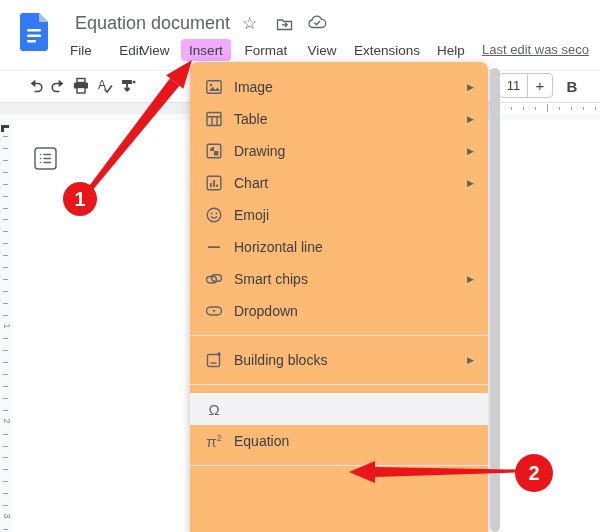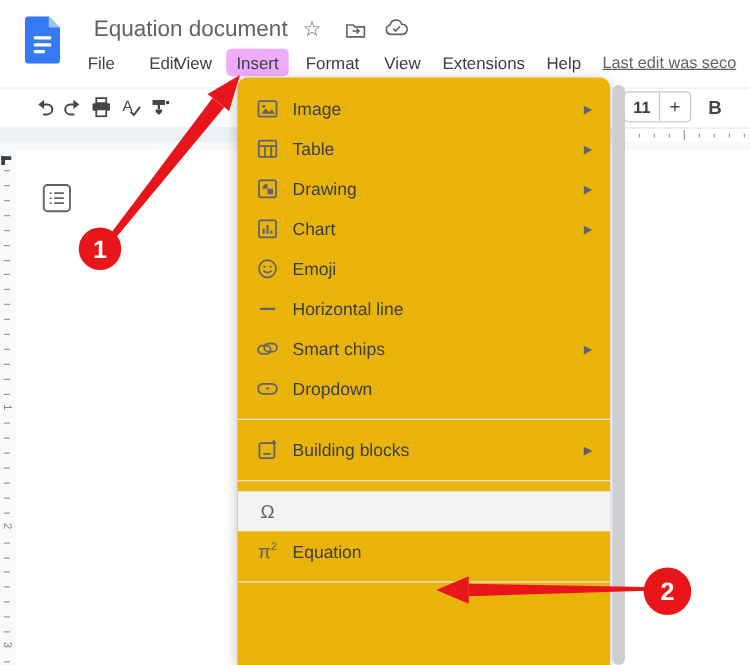--- a/index.html
+++ b/index.html
@@ -17,39 +17,39 @@
     display:flex; align-items:center; justify-content:center; border-radius:4px; cursor:default; white-space:nowrap; }
   .menubar-btn.active { background:#f0abfc; }
   .last-edit { position:absolute; left:482px; top:42px; font-size:13px; color:#5f6368;
     text-decoration:underline; white-space:nowrap; }
 
   
   .tb-topline { position:absolute; left:0; top:70px; width:600px; height:1px; background:#eceef0; }
   .tb-botline { position:absolute; left:0; top:102px; width:600px; height:1px; background:#dfe1e4; }
   .tb-icon { position:absolute; top:76px; width:22px; height:20px; display:flex; align-items:center; justify-content:center; color:#444746; }
   .fontsize-box { position:absolute; left:499px; top:73px; width:54px; height:25px; border:1px solid #c6c9cc; border-radius:4px; display:flex; }
-  .fs-num { width:28px; border-right:1px solid #c6c9cc; display:flex; align-items:center; justify-content:center; font-size:13px; color:#3c4043;font-weight:bold; }
+  .fs-num { width:28px; border-right:1px solid #c6c9cc; display:flex; align-items:center; justify-content:center; font-size:13px; color:#3c4043; }
   .fs-plus { flex:1; display:flex; align-items:center; justify-content:center; font-size:15px; color:#444746; }
   .bold-btn { position:absolute; left:560px; top:74px; width:24px; height:24px; display:flex; align-items:center; justify-content:center; font-weight:bold; font-size:15px; color:#444746; }
 
   
   .ruler-strip { position:absolute; left:0; top:103px; width:600px; height:11px; background:#eef1f3; }
   .ruler-right { position:absolute; left:500px; top:103px; width:100px; height:11px; background:#fff; }
   .htick { position:absolute; width:1px; background:#9aa0a6; }
   .gap-strip { position:absolute; left:0; top:114px; width:600px; height:6px; background:#f8f9fa; }
   .page { position:absolute; left:13px; top:120px; width:587px; height:412px; background:#fff; }
   .vruler { position:absolute; left:0; top:114px; width:13px; height:418px; background:#f8f9fa; }
   .vtick { position:absolute; left:3px; width:5px; height:1px; background:#9aa0a6; }
   .vnum { position:absolute; left:0px; width:13px; text-align:center; font-size:9px; color:#80868b; transform:rotate(90deg); }
   .corner-mark { position:absolute; left:1px; top:125px; width:8px; height:3px; background:#3c4043; }
   .corner-mark2 { position:absolute; left:1px; top:125px; width:3px; height:7px; background:#3c4043; }
   .outline-btn { position:absolute; left:33px; top:146px; width:25px; height:25px; color:#5f6368; }
 
   
-  .menu-panel { position:absolute; left:190px; top:62px; width:298px; height:470px; background:#eab308;
+  .menu-panel { position:absolute; left:190px; top:62px; width:298px; height:470px; background:#fdba74;
     border-radius:8px 8px 0 0; box-shadow:0 2px 10px rgba(0,0,0,.25); padding-top:9px; overflow:hidden; z-index:10; }
   .menu-row { height:32px; display:flex; align-items:center; position:relative; cursor:default; }
   .menu-row.hl { background:#f1f3f4; }
   .mi-icon { width:20px; height:20px; margin-left:14px; display:flex; align-items:center; justify-content:center; color:#5f6368; flex:0 0 20px; }
   .mi-glyph { font-size:15px; color:#5f6368; }
   .mi-glyph sup { font-size:9px; }
   .mi-label { margin-left:10px; font-size:14px; color:#3c4043; white-space:nowrap; }
   .mi-shortcut { position:absolute; right:16px; font-size:13px; color:#5f6368; }
   .mi-sub { position:absolute; right:14px; font-size:9px; color:#5f6368; }
   .menu-sep { height:1px; background:#e3e5e8; margin:8px 0; }

